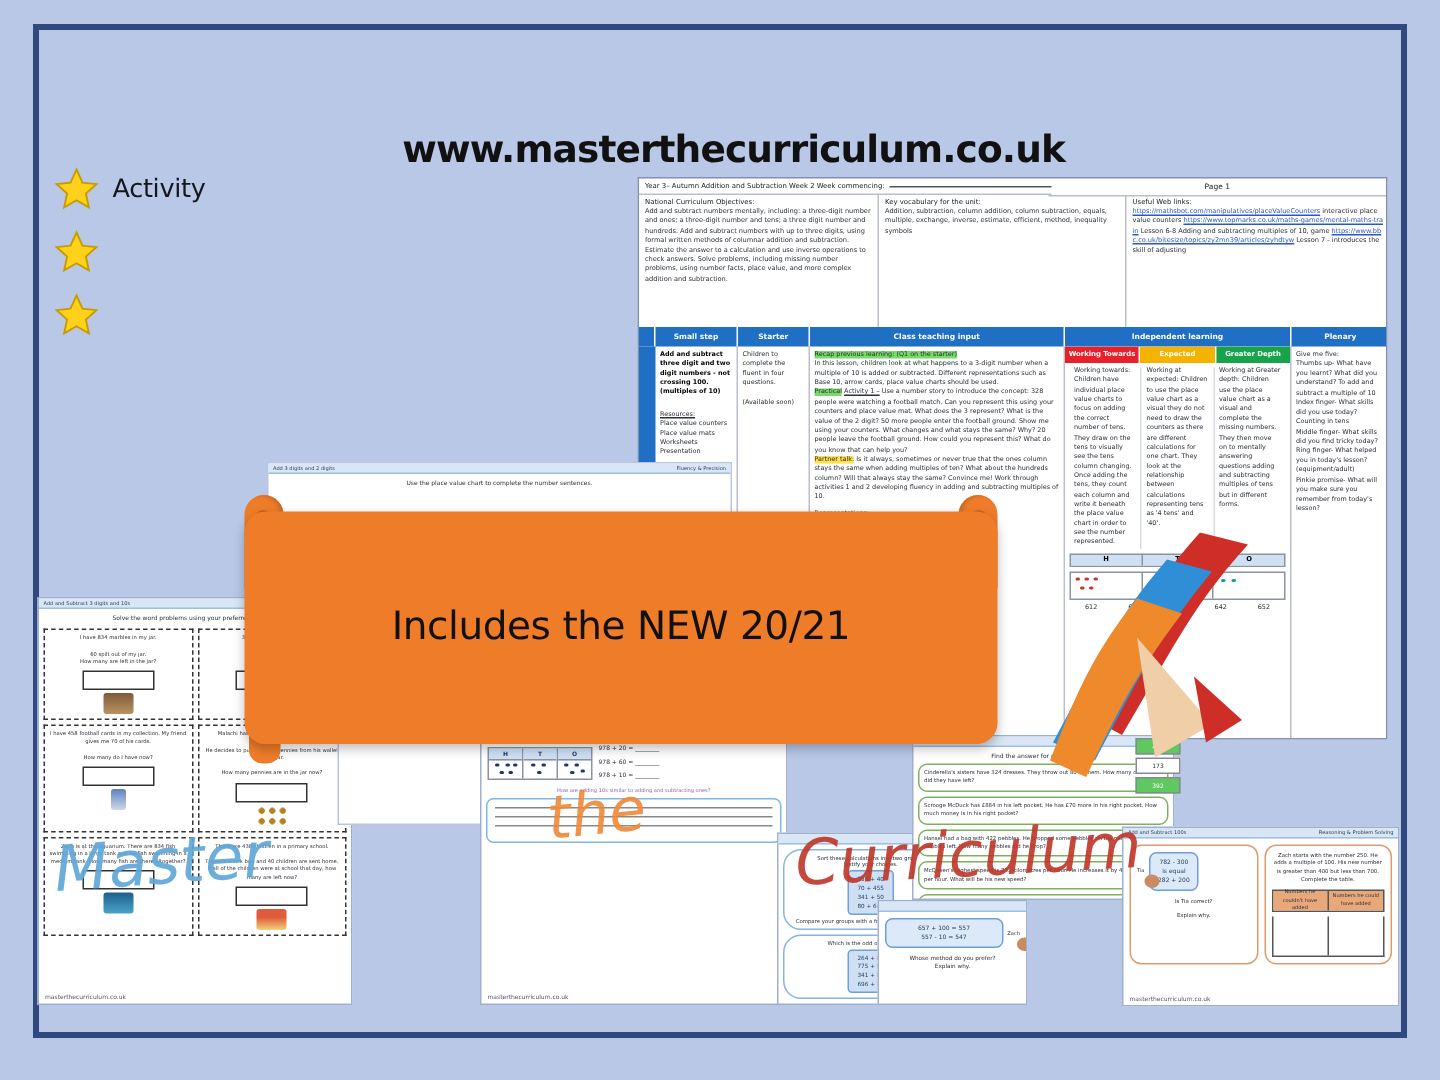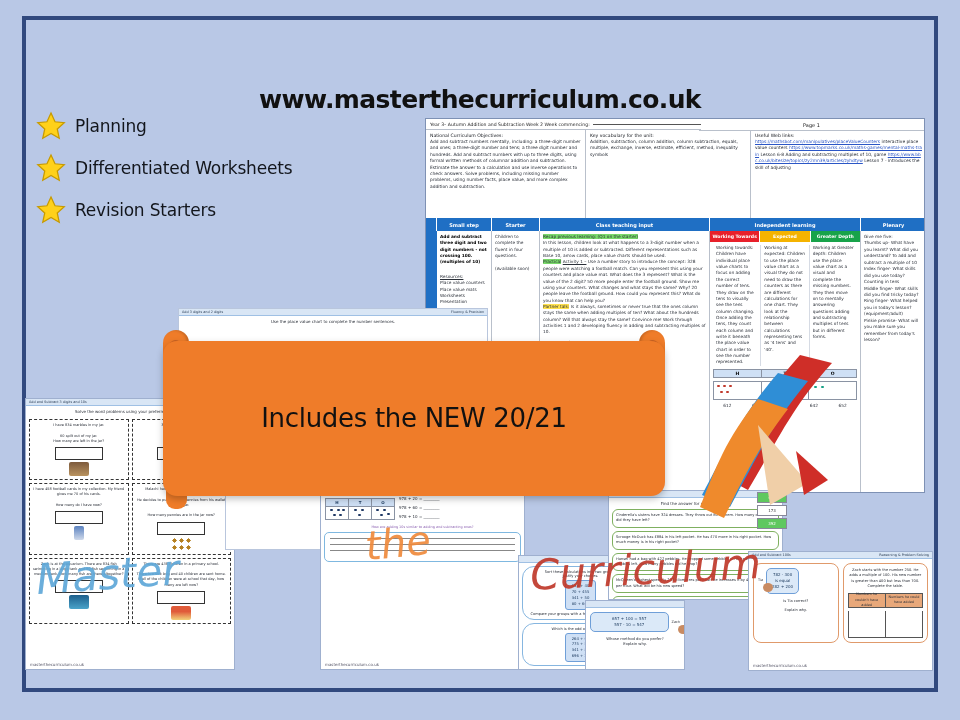--- a/index.html
+++ b/index.html
@@ -20,21 +20,21 @@
     background:#4472c4;box-sizing:border-box;
     display:flex;align-items:center;justify-content:center;
   }
   .title-bar .title-text{
     color:#ffffff;font-size:25px;letter-spacing:-0.4px;white-space:nowrap;
     font-family:"DejaVu Sans","Liberation Sans",sans-serif;
   }
 
   
   .site-url{
-    position:absolute;left:250px;top:85px;width:460px;text-align:center;
+    position:absolute;left:250px;top:85px;width:460px;text-align:right;
     font-size:25px;color:#111;font-weight:bold;letter-spacing:-0.6px;
   }
 
   
   .bullets{position:absolute;left:36px;top:105px;width:330px;}
   .bullet{display:flex;align-items:center;height:42px;}
   .star{width:30px;height:30px;flex:0 0 30px;margin-right:9px;}
   .bullet-label{font-size:17px;color:#13161c;letter-spacing:-0.2px;}
 
   
@@ -178,33 +178,31 @@
   <div class="slide-frame"></div>
 
 
   <div class="site-url">www.masterthecurriculum.co.uk</div>
 
   <div class="bullets">
     <div class="bullet">
       <svg class="star" viewBox="0 0 24 24">
         <polygon points="12,1.6 15.2,8.6 22.6,9.4 17,14.4 18.6,21.8 12,18 5.4,21.8 7,14.4 1.4,9.4 8.8,8.6" fill="#ffd11a" stroke="#c79a00" stroke-width="1"></polygon>
         </svg>
-      <span class="bullet-label">Planning</span>
+      <span class="bullet-label">Activity</span>
     </div>
     <div class="bullet">
       <svg class="star" viewBox="0 0 24 24">
         <polygon points="12,1.6 15.2,8.6 22.6,9.4 17,14.4 18.6,21.8 12,18 5.4,21.8 7,14.4 1.4,9.4 8.8,8.6" fill="#ffd11a" stroke="#c79a00" stroke-width="1"></polygon>
         </svg>
-      <span class="bullet-label">Differentiated Worksheets</span>
     </div>
     <div class="bullet">
       <svg class="star" viewBox="0 0 24 24">
         <polygon points="12,1.6 15.2,8.6 22.6,9.4 17,14.4 18.6,21.8 12,18 5.4,21.8 7,14.4 1.4,9.4 8.8,8.6" fill="#ffd11a" stroke="#c79a00" stroke-width="1"></polygon>
         </svg>
-      <span class="bullet-label">Revision Starters</span>
     </div>
   </div>
 
   <div class="sheet plan">
 
     <div class="plan-topline">
       <span>Year 3– Autumn Addition and Subtraction Week 2   Week commencing:</span>
         <i class="rule"></i>
     </div>
     <div class="plan-pagehdr">Page 1</div>

